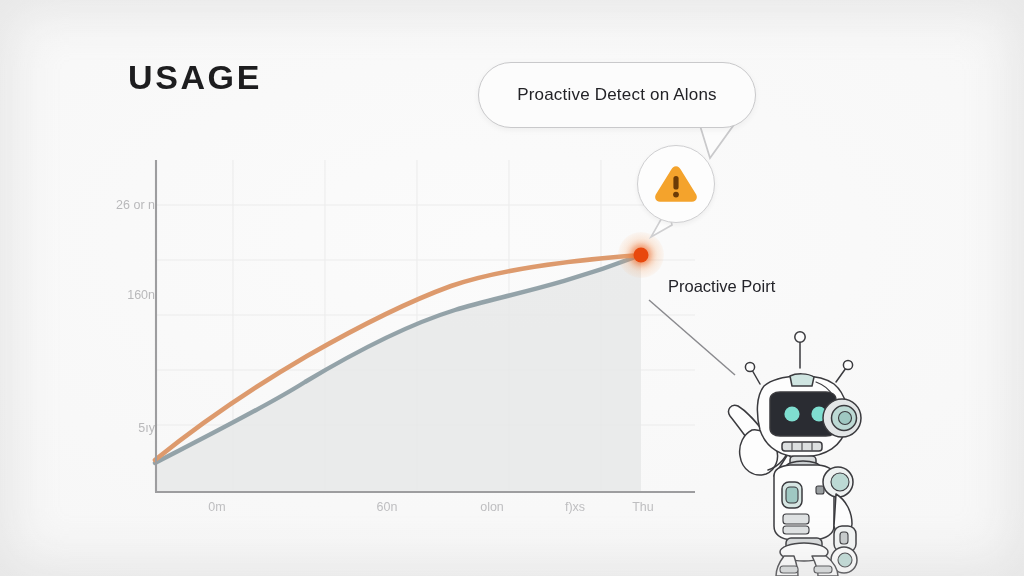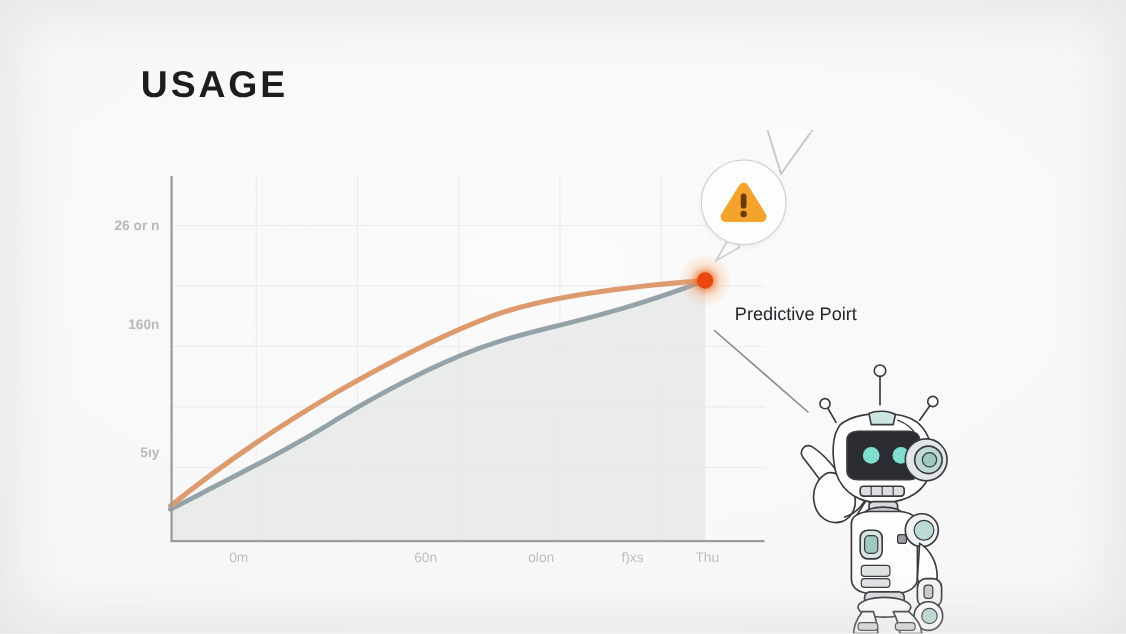--- a/index.html
+++ b/index.html
@@ -27,24 +27,23 @@
     color:#1d1d1f;
     text-align:center;
   }
 
   
   #chart { position:absolute; left:155px; top:160px; width:540px; height:340px; }
   #plot  { position:absolute; inset:0; overflow:visible; }
 
   
   .ylab {
-    position:absolute; right:100%; margin-right:10px;
+    position:absolute; right:100%; margin-right:0;
     font-size:12.5px; color:#b9b9bb; white-space:nowrap;
     transform:translateY(-50%);
-    font-weight:bold;
   }
   
   .xlab {
     position:absolute; top:100%; 
     font-size:12.5px; color:#bebec0; white-space:nowrap;
     transform:translateX(-50%);
   }
 
   
   #marker {
@@ -134,34 +133,34 @@
 
       <path d="M0,300 C52,258 104,224 152,196 C208,164 252,142 296,126
                C348,108 420,100 486,95" fill="none" stroke="#dd9a6d" stroke-width="4.6" stroke-linecap="round"></path>
 
       <line x1="1" y1="0" x2="1" y2="332" stroke="#9d9d9f" stroke-width="2.1"></line>
       <line x1="0" y1="332" x2="540" y2="332" stroke="#9d9d9f" stroke-width="2.1"></line>
     </svg>
 
     <div class="ylab" style="top:45px">26 or n</div>
     <div class="ylab" style="top:135px">160n</div>
-    <div class="ylab" style="top:251px">5ıy</div>
+    <div class="ylab" style="top:268px">5ıy</div>
 
     <div class="xlab" style="left:62px">0m</div>
     <div class="xlab" style="left:232px">60n</div>
     <div class="xlab" style="left:337px">olon</div>
     <div class="xlab" style="left:420px">f)xs</div>
     <div class="xlab" style="left:488px">Thu</div>
 
     <div id="marker" style="left:486px; top:95px">
       <div class="core"></div>
     </div>
   </div>
 
-  <div id="pred-label">Predictive Poirt</div>
+  <div id="pred-label">Proactive Poirt</div>
 
   <svg id="pointer-line">
     <line x1="735" y1="375" x2="649" y2="300" stroke="#8a8a8e" stroke-width="1.5"></line>
   </svg>
 
   <svg id="warn-tail" viewBox="0 0 26 34">
     <path d="M20,2 L24,20 L3,32 Z" fill="#fdfdfd" stroke="#cfcfd1" stroke-width="1.6"></path>
   </svg>
 
   <div id="warn-bubble">
@@ -174,20 +173,23 @@
       <rect x="20.4" y="13" width="5.2" height="13.6" rx="2.6" fill="#6b3b07"></rect>
       <circle cx="23" cy="31.6" r="2.9" fill="#6b3b07"></circle>
     </svg>
   </div>
 
   <svg id="speech-tail" viewBox="0 0 54 42">
     <path d="M8,1 L48,1 L20,40 Z" fill="#fcfcfc" stroke="#c9c9cb" stroke-width="1.7"></path>
     <line x1="9" y1="1" x2="47" y2="1" stroke="#fcfcfc" stroke-width="4"></line>
   </svg>
 
+  <div id="speech">
+    <span id="speech-text">Proactive Detect on Alons</span>
+  </div>
 
   <svg id="robot" viewBox="0 0 176 246">
     <g stroke="#3a3a3e" stroke-width="1.5" stroke-linejoin="round" stroke-linecap="round">
 
       <g fill="#fdfdfd">
         <line x1="48" y1="54" x2="40" y2="40"></line>
         <circle cx="38" cy="37" r="4.6"></circle>
         <line x1="88" y1="38" x2="88" y2="10"></line>
         <circle cx="88" cy="7" r="5.2"></circle>
         <line x1="124" y1="52" x2="134" y2="38"></line>

